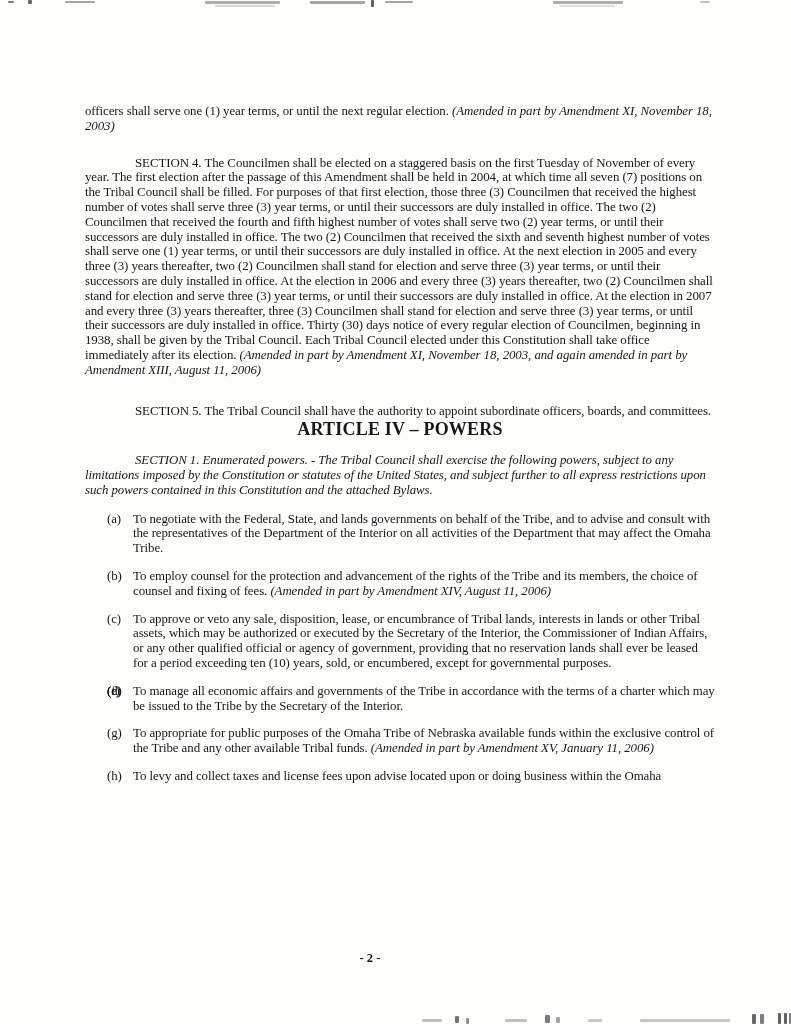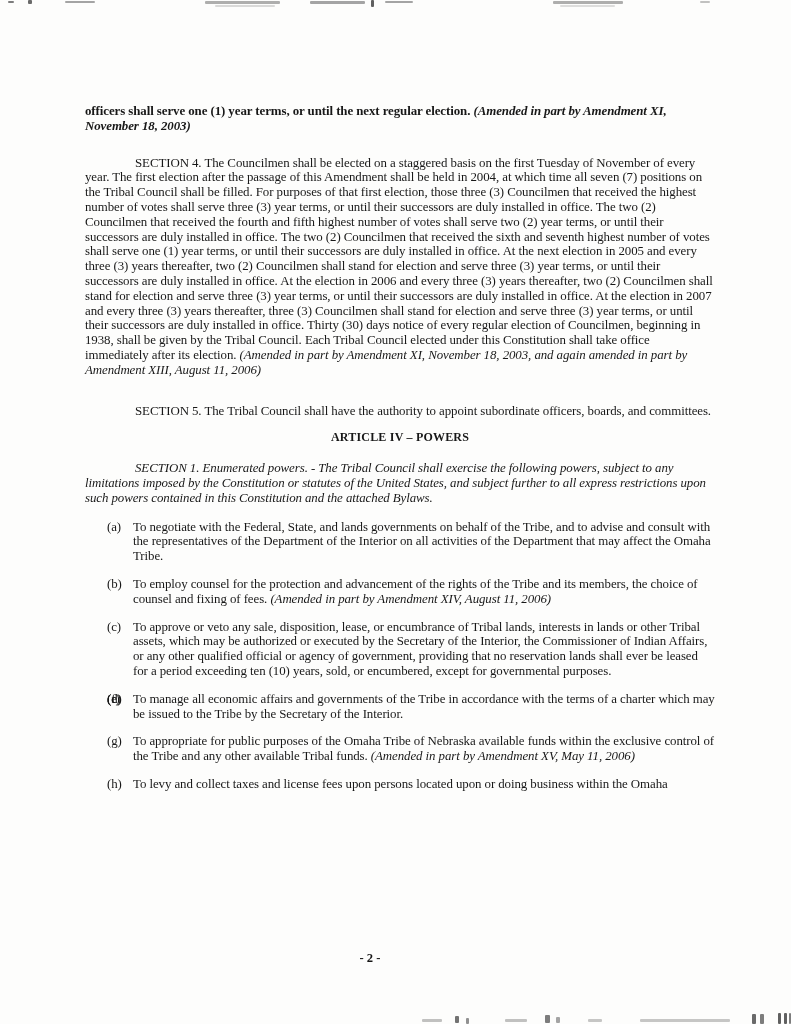--- a/index.html
+++ b/index.html
@@ -10,27 +10,27 @@
   }
   .doc{
     position:absolute;left:85px;top:104px;width:630px;
     font-size:12.9px;line-height:14.8px;letter-spacing:-0.08px;
     filter:blur(.22px);
     text-align:left;
   }
   .block{margin:0 0 13px 0;}
   .para.indent{text-indent:50px;}
   .doc em{font-style:italic;}
-  .heading{text-align:center;font-weight:bold;font-size:12px;letter-spacing:.2px;text-indent:0;}
+  .heading{text-align:center;font-weight:bold;font-size:18px;letter-spacing:.2px;text-indent:0;}
   .li{position:relative;padding-left:48px;}
   .li .marker{position:absolute;left:22px;top:0;}
   
-  .doc>.block:nth-child(1){margin-bottom:22px;font-weight:bold;}
+  .doc>.block:nth-child(1){margin-bottom:22px;}
   .doc>.block:nth-child(2){margin-bottom:26px;}
-  .doc>.block:nth-child(3){margin-bottom:12px;}
+  .doc>.block:nth-child(3){margin-bottom:4px;}
   .doc>.block:nth-child(4){margin-bottom:16px;}
   .doc>.block:nth-child(5){margin-bottom:14px;font-style:italic;}
   .footer{
     position:absolute;top:951px;left:85px;width:570px;text-align:center;
     font-size:12.6px;font-weight:bold;color:#161616;filter:blur(.2px);
     font-family:"Liberation Serif",serif;
   }
   
   .mark{position:absolute;background:#3a3a3a;border-radius:1px;filter:blur(.5px);}
 </style>
@@ -58,22 +58,22 @@
       <div class="block para indent"><span>SECTION 4.  The Councilmen shall be elected on a staggered basis on the first Tuesday of November of every year.  The first election after the passage of this Amendment shall be held in 2004, at which time all seven (7) positions on the Tribal Council shall be filled.  For purposes of that first election, those three (3) Councilmen that received the highest number of votes shall serve three (3) year terms, or until their successors are duly installed in office.  The two (2) Councilmen that received the fourth and fifth highest number of votes shall serve two (2) year terms, or until their successors are duly installed in office.  The two (2) Councilmen that received the sixth and seventh highest number of votes shall serve one (1) year terms, or until their successors are duly installed in office.  At the next election in 2005 and every three (3) years thereafter, two (2) Councilmen shall stand for election and serve three (3) year terms, or until their successors are duly installed in office.  At the election in 2006 and every three (3) years thereafter, two (2) Councilmen shall stand for election and serve three (3) year terms, or until their successors are duly installed in office.  At the election in 2007 and every three (3) years thereafter, three (3) Councilmen shall stand for election and serve three (3) year terms, or until their successors are duly installed in office.  Thirty (30) days notice of every regular election of Councilmen, beginning in 1938, shall be given by the Tribal Council.  Each Tribal Council elected under this Constitution shall take office immediately after its election. </span><em>(Amended in part by Amendment XI, November 18, 2003, and again amended in part by  Amendment XIII, August 11, 2006)</em></div>
       <div class="block para indent"><span>SECTION 5.  The Tribal Council shall have the authority to appoint subordinate officers, boards, and committees.</span></div>
       <div class="block heading">ARTICLE IV – POWERS</div>
       <div class="block para indent"><span>SECTION 1. Enumerated powers. - The Tribal Council shall exercise the following powers, subject to any limitations imposed by the Constitution or statutes of the United States, and subject further to all express restrictions upon such powers contained in this Constitution and the attached Bylaws.</span></div>
       <div class="block li"><span class="marker">(a)</span><span><span>To negotiate with the Federal, State, and lands governments on behalf of the Tribe, and to advise and consult with the representatives of the Department of the Interior on all activities of the Department that may affect the Omaha Tribe.</span></span></div>
       <div class="block li"><span class="marker">(b)</span><span><span>To employ counsel for the protection and advancement of the rights of the Tribe and its members, the choice of counsel and fixing of fees. </span><em>(Amended in part by Amendment XIV, August 11, 2006)</em></span></div>
       <div class="block li"><span class="marker">(c)</span><span><span>To approve or veto any sale, disposition, lease, or encumbrance of Tribal lands, interests in lands or other Tribal assets, which may be authorized or executed by the Secretary of the Interior, the Commissioner of Indian Affairs, or any other qualified official or agency of government, providing that no reservation lands shall ever be leased for a period exceeding ten (10) years, sold, or encumbered, except for governmental purposes.</span></span></div>
       <div class="block li"><span class="marker">(d)</span></div>
       <div class="block li"><span class="marker">(e)</span></div>
       <div class="block li"><span class="marker">(f)</span><span><span>To manage all economic affairs and governments of the Tribe in accordance with the terms of a charter which may be issued to the Tribe by the Secretary of the Interior.</span></span></div>
-      <div class="block li"><span class="marker">(g)</span><span><span>To appropriate for public purposes of the Omaha Tribe of Nebraska available funds within the exclusive control of the Tribe and any other available Tribal funds. </span><em>(Amended in part by Amendment XV, May 11, 2006)</em></span></div>
-      <div class="block li"><span class="marker">(h)</span><span><span>To levy and collect taxes and license fees upon persons located upon or doing business within the Omaha</span></span></div>
+      <div class="block li"><span class="marker">(g)</span><span><span>To appropriate for public purposes of the Omaha Tribe of Nebraska available funds within the exclusive control of the Tribe and any other available Tribal funds. </span><em>(Amended in part by Amendment XV, January 11, 2006)</em></span></div>
+      <div class="block li"><span class="marker">(h)</span><span><span>To levy and collect taxes and license fees upon advise located upon or doing business within the Omaha</span></span></div>
     </div>
 
   <div class="footer">- 2 -</div>
 
   <div>
     <span class="mark" style="left:422px;top:1019px;width:20px;height:3px;opacity:.3;"></span>
     <span class="mark" style="left:455px;top:1016px;width:4px;height:7px;opacity:.7;"></span>
     <span class="mark" style="left:466px;top:1018px;width:3px;height:6px;opacity:.55;"></span>
     <span class="mark" style="left:505px;top:1019px;width:22px;height:3px;opacity:.3;"></span>
     <span class="mark" style="left:545px;top:1015px;width:5px;height:8px;opacity:.65;"></span>

